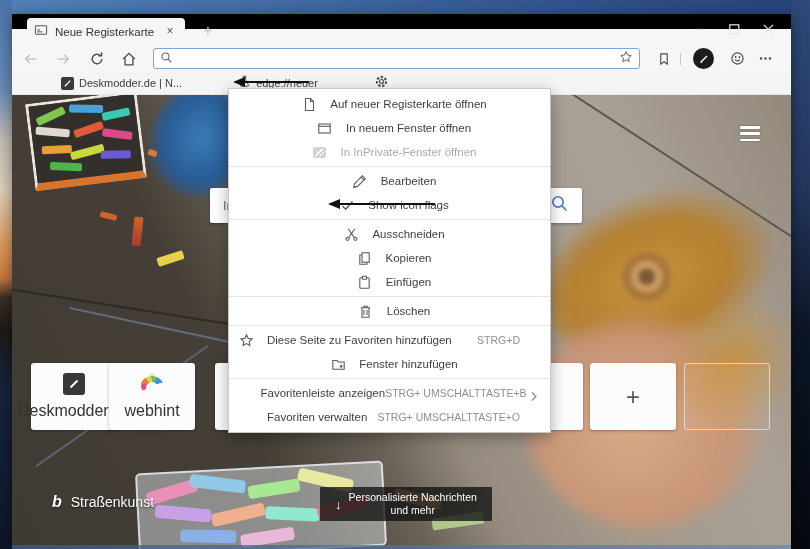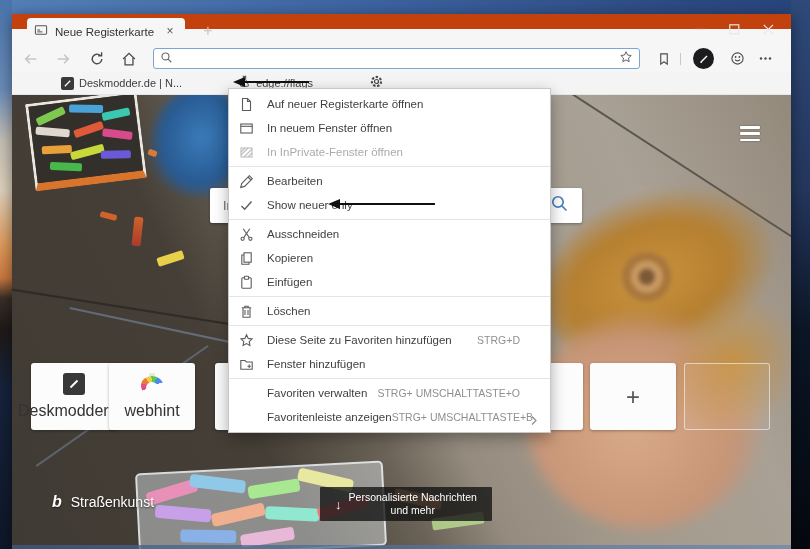--- a/index.html
+++ b/index.html
@@ -10,21 +10,21 @@
     position:relative;
   }
   .strip-left{position:absolute;left:0;top:0;width:12px;height:549px;
     background:linear-gradient(180deg,#4a74ac 0px,#6a8cb8 90px,#c4beb4 140px,#ded0bc 190px,#dd9757 248px,#c87840 278px,#3a2e28 298px,#1e1a18 330px,#16233c 390px,#0e1728 549px);}
   .strip-right{position:absolute;right:0;top:0;width:19px;height:549px;
     background:linear-gradient(180deg,#2e4a7a 0px,#24365c 190px,#0c1626 330px,#05080f 549px);}
 
   
   .window{position:absolute;left:12px;top:14px;width:779px;height:535px;background:#f6f6f6;
     box-shadow:0 3px 14px rgba(0,0,0,.45);overflow:hidden;}
-  .titlebar{position:absolute;left:0;top:0;width:100%;height:15px;background:#c2410c;}
+  .titlebar{position:absolute;left:0;top:0;width:100%;height:15px;background:#000000;}
   .tab{position:absolute;left:15px;top:4px;width:158px;height:27px;background:#f6f6f6;
     border-radius:4px 4px 0 0;display:flex;align-items:center;padding:0 7px;}
   .tab-title{font-size:11.5px;color:#333;flex:1;margin-left:7px;white-space:nowrap;overflow:hidden;}
   .tab-close{color:#5a5a5a;font-size:12px;width:16px;height:16px;line-height:15px;text-align:center;border-radius:2px;}
   .newtab-btn{position:absolute;left:184px;top:5px;width:24px;height:24px;color:#c8c8c8;font-size:16px;
     text-align:center;line-height:23px;font-weight:300;}
   .win-controls{position:absolute;right:6px;top:0;height:31px;display:flex;align-items:center;gap:0;}
   .wc{width:34px;height:31px;display:flex;align-items:center;justify-content:center;}
 
   .navbar{position:absolute;left:0;top:31px;width:100%;height:27px;background:#f6f6f6;}
@@ -94,21 +94,21 @@
   .bing-b{font-size:16px;font-weight:bold;font-style:italic;}
   .attrib-label{font-size:14px;}
   .news-btn{position:absolute;left:308px;top:392px;width:172px;height:34px;background:rgba(18,18,18,.78);
     color:#fff;display:flex;align-items:center;justify-content:center;gap:7px;border-radius:1px;}
   .news-arrow{font-size:13px;}
   .news-text{font-size:10.5px;line-height:1.25;text-align:center;}
 
   
   .menu{position:absolute;left:216px;top:74px;width:323px;background:#fff;border:1px solid #c8c8c8;
     box-shadow:0 5px 14px rgba(0,0,0,.32);padding:3px 0;z-index:30;}
-  .mi{height:24px;display:flex;align-items:center;padding-left:9px;position:relative;}
+  .mi{height:24px;display:flex;align-items:center;padding-left:9px;position:relative;justify-content:center;}
   .mi-ic{width:16px;height:16px;margin-right:13px;display:flex;align-items:center;justify-content:center;flex-shrink:0;}
   .mi-ic svg{stroke:#5c5c5c;fill:none;stroke-width:1.1;}
   .mi-label{font-size:11.5px;color:#3f3f3f;white-space:nowrap;}
   .mi-short{margin-left:auto;padding-right:30px;font-size:10.5px;color:#8f8f8f;white-space:nowrap;}
   .mi.disabled .mi-label{color:#ababab;}
   .mi.disabled .mi-ic svg{stroke:#bdbdbd;}
   .mi.no-icon{padding-left:38px;}
   .mi-sep{height:1px;background:#e4e4e4;margin:2px 0;}
   .sub-chev{position:absolute;right:11px;top:7px;}
 
@@ -257,21 +257,21 @@
       <span class="fav-label">Deskmodder.de | N...</span>
     </div>
     <div class="fav-item">
       <span>
         <svg width="13" height="13" viewBox="0 0 15 15">
             <g stroke="#444" stroke-width="1.1" fill="none">
               <path d="M5.5 1.5h4M6.2 1.5v3.6L3.1 11.3a1.2 1.2 0 0 0 1.1 1.7h6.6a1.2 1.2 0 0 0 1.1-1.7L8.8 5.1V1.5"></path>
             </g>
           </svg>
       </span>
-      <span class="fav-label">edge://flags</span>
+      <span class="fav-label">edge://neuer</span>
     </div>
     <div class="fav-item" style="margin-right:0">
       <span>
         <svg width="15" height="15" viewBox="0 0 15 15">
             <g stroke="#4a4a4a" fill="none">
               <circle cx="7.5" cy="7.5" r="4.6" stroke-width="2.1" stroke-dasharray="2.4 1.65"></circle>
               <circle cx="7.5" cy="7.5" r="2" stroke-width="1.2"></circle>
             </g>
           </svg>
       </span>
@@ -417,21 +417,21 @@
           </svg>
         </span>
       <span class="mi-label">Bearbeiten</span>
     </div>
     <div class="mi">
       <span class="mi-ic">
           <svg width="15" height="15" viewBox="0 0 15 15">
             <path d="M2.5 8l3.2 3.2L12.5 3.5" stroke-width="1.4"></path>
           </svg>
         </span>
-      <span class="mi-label">Show neuer only</span>
+      <span class="mi-label">Show icon flags</span>
     </div>
     <div class="mi-sep"></div>
     <div class="mi">
       <span class="mi-ic">
           <svg width="15" height="15" viewBox="0 0 15 15">
             <line x1="4.2" y1="1.8" x2="10.3" y2="10.6"></line>
             <line x1="10.8" y1="1.8" x2="4.7" y2="10.6"></line>
             <circle cx="3.6" cy="11.8" r="1.6"></circle>
             <circle cx="11.4" cy="11.8" r="1.6"></circle>
           </svg>
@@ -477,33 +477,33 @@
     </div>
     <div class="mi">
       <span class="mi-ic">
           <svg width="15" height="15" viewBox="0 0 15 15">
             <path d="M1.8 3.5h4.2L7.5 5h5.7v7.2H1.8z M10.2 7.5v3.4 M8.5 9.2h3.4"></path>
           </svg>
         </span>
       <span class="mi-label">Fenster hinzufügen</span>
     </div>
     <div class="mi-sep"></div>
-    <div class="mi no-icon">
-      <span class="mi-label">Favoriten verwalten</span>
-      <span class="mi-short">STRG+ UMSCHALTTASTE+O</span>
-    </div>
     <div class="mi no-icon">
       <span class="mi-label">Favoritenleiste anzeigen</span>
       <span class="mi-short">STRG+ UMSCHALTTASTE+B</span>
       <span class="sub-chev">
         <svg width="9" height="11" viewBox="0 0 9 11">
             <path d="M2 1.5l4 4-4 4" stroke="#8a8a8a" stroke-width="1.2" fill="none"></path>
           </svg>
       </span>
     </div>
+    <div class="mi no-icon">
+      <span class="mi-label">Favoriten verwalten</span>
+      <span class="mi-short">STRG+ UMSCHALTTASTE+O</span>
+    </div>
   </div>
 
   <div class="arrow" style="left:221px;top:63px;width:78px;height:10px">
     <span class="shaft" style="left:10px;width:66px"></span>
       <span class="head"></span>
   </div>
   <div class="arrow" style="left:316px;top:185px;width:108px;height:10px">
     <span class="shaft" style="left:10px;width:97px"></span>
       <span class="head"></span>
   </div>

